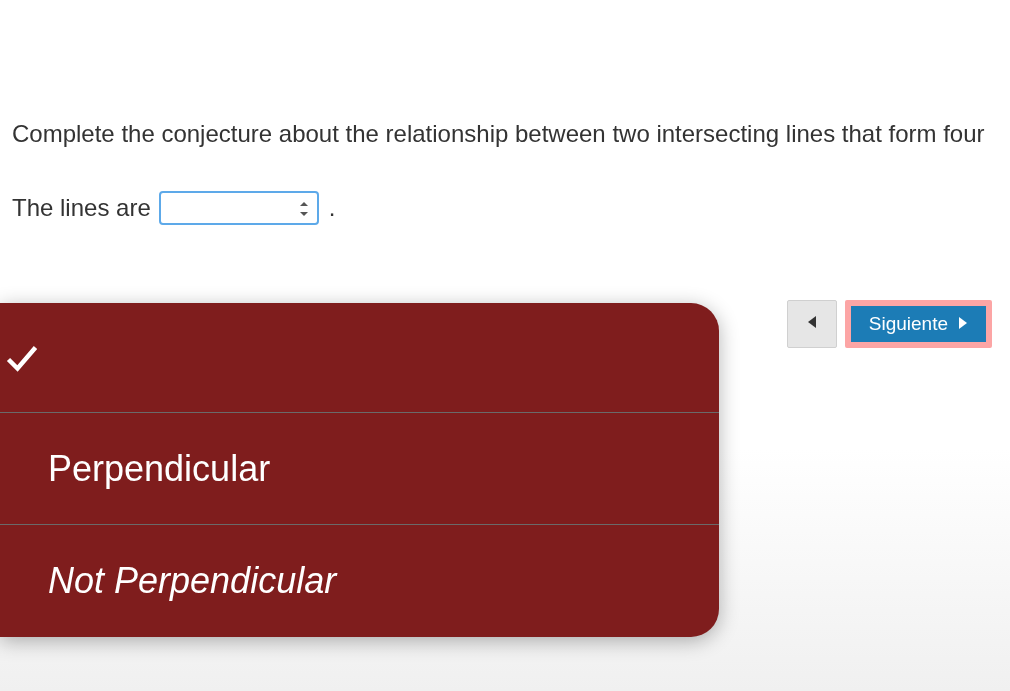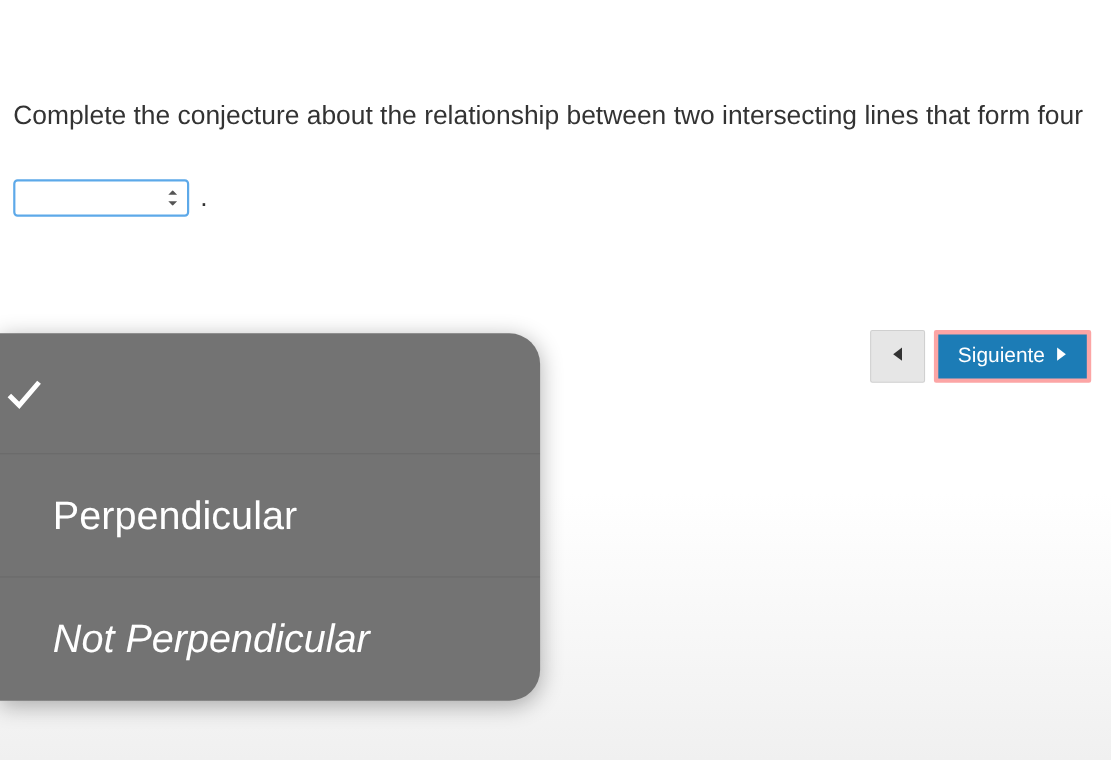--- a/index.html
+++ b/index.html
@@ -10,20 +10,21 @@
     body {
       font-family: -apple-system, BlinkMacSystemFont, "Segoe UI", Helvetica, Arial, sans-serif;
       background: linear-gradient(to bottom, #ffffff 0%, #ffffff 65%, #f0f0f0 100%);
       width: 1010px;
       height: 691px;
       position: relative;
       overflow: hidden;
     }
     .content {
       padding: 80px 12px 0 12px;
+      margin-top: 28px;
     }
     .question-text {
       font-size: 24px;
       color: #333;
       line-height: 2.2;
       margin-bottom: 30px;
     }
     .sentence-row {
       font-size: 24px;
       color: #333;
@@ -73,40 +74,40 @@
     }
     .prev-btn svg {
       width: 12px;
       height: 16px;
       fill: #333;
     }
     .next-btn {
       height: 48px;
       padding: 0 18px;
       background: #1c7cb6;
-      border: 4px solid #fca5a5;
+      border: 6px solid #fca5a5;
       border-radius: 2px;
       color: #fff;
       font-size: 19px;
       display: flex;
       align-items: center;
       gap: 10px;
       cursor: pointer;
     }
     .next-btn svg {
       width: 10px;
       height: 14px;
       fill: #fff;
     }
     .dropdown-popup {
       position: absolute;
       left: 0;
       top: 303px;
-      width: 491px;
-      background: #737373;
+      width: 719px;
+      background: #7f1d1d;
       border-top-right-radius: 28px;
       border-bottom-right-radius: 28px;
       overflow: hidden;
       box-shadow: 0 4px 20px rgba(0,0,0,0.3);
     }
     .dropdown-item {
       padding: 0 48px;
       color: #fff;
       font-size: 36px;
       font-weight: 400;
@@ -141,20 +142,21 @@
   </style>
 </head>
 <body>
 
 <div class="content">
   <div class="question-text">
     <span>Complete the conjecture about the relationship between two intersecting lines that form four</span><br>
   </div>
 
   <div class="sentence-row">
+    <span>The lines are</span>
     <div class="select-box">
       <span></span>
       <span>
         <svg viewBox="0 0 10 14">
             <path d="M5 0 L9 4 L1 4 Z M5 14 L1 10 L9 10 Z"></path>
           </svg>
       </span>
     </div>
     <span class="period">.</span>
   </div>

